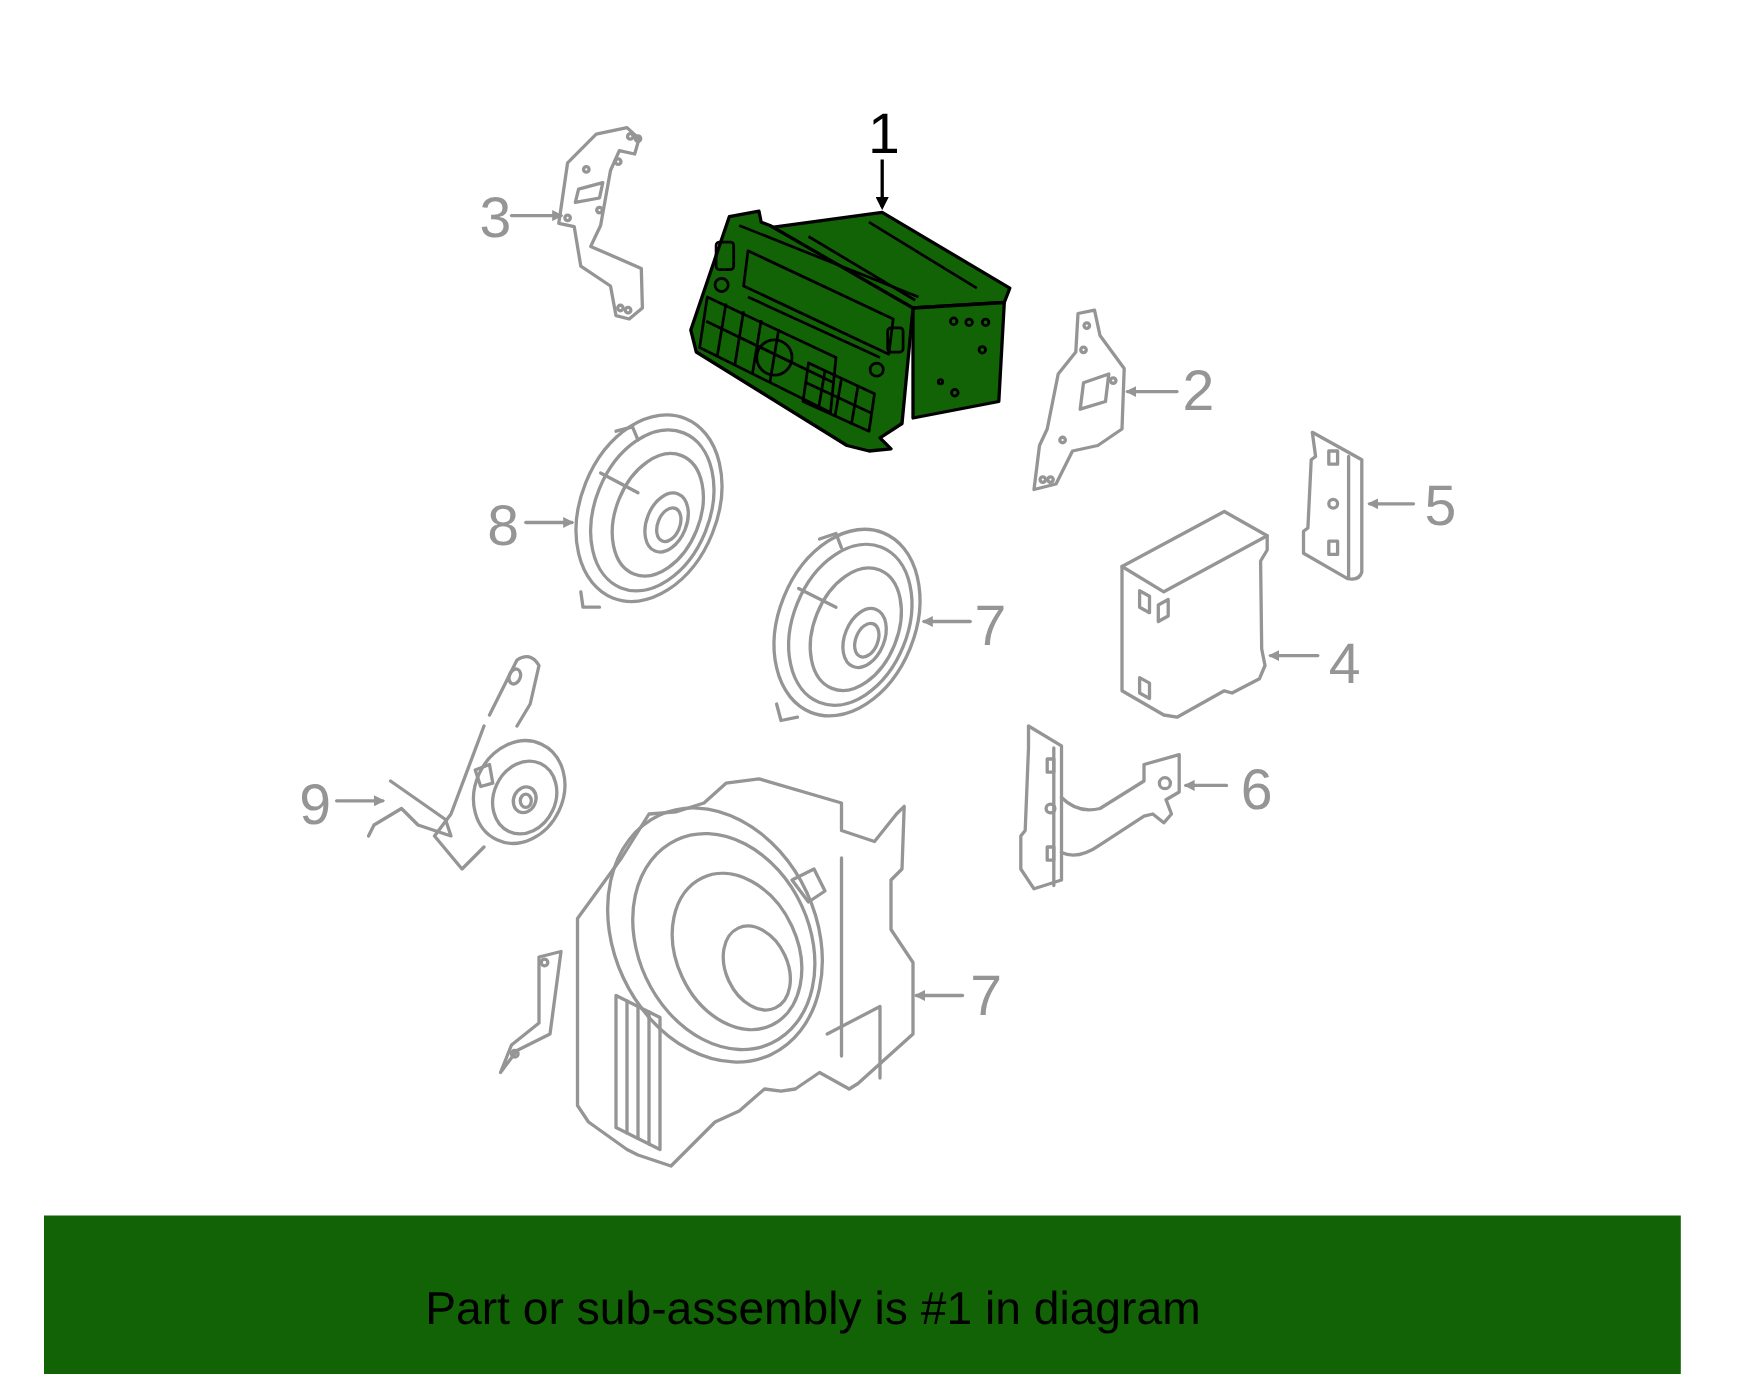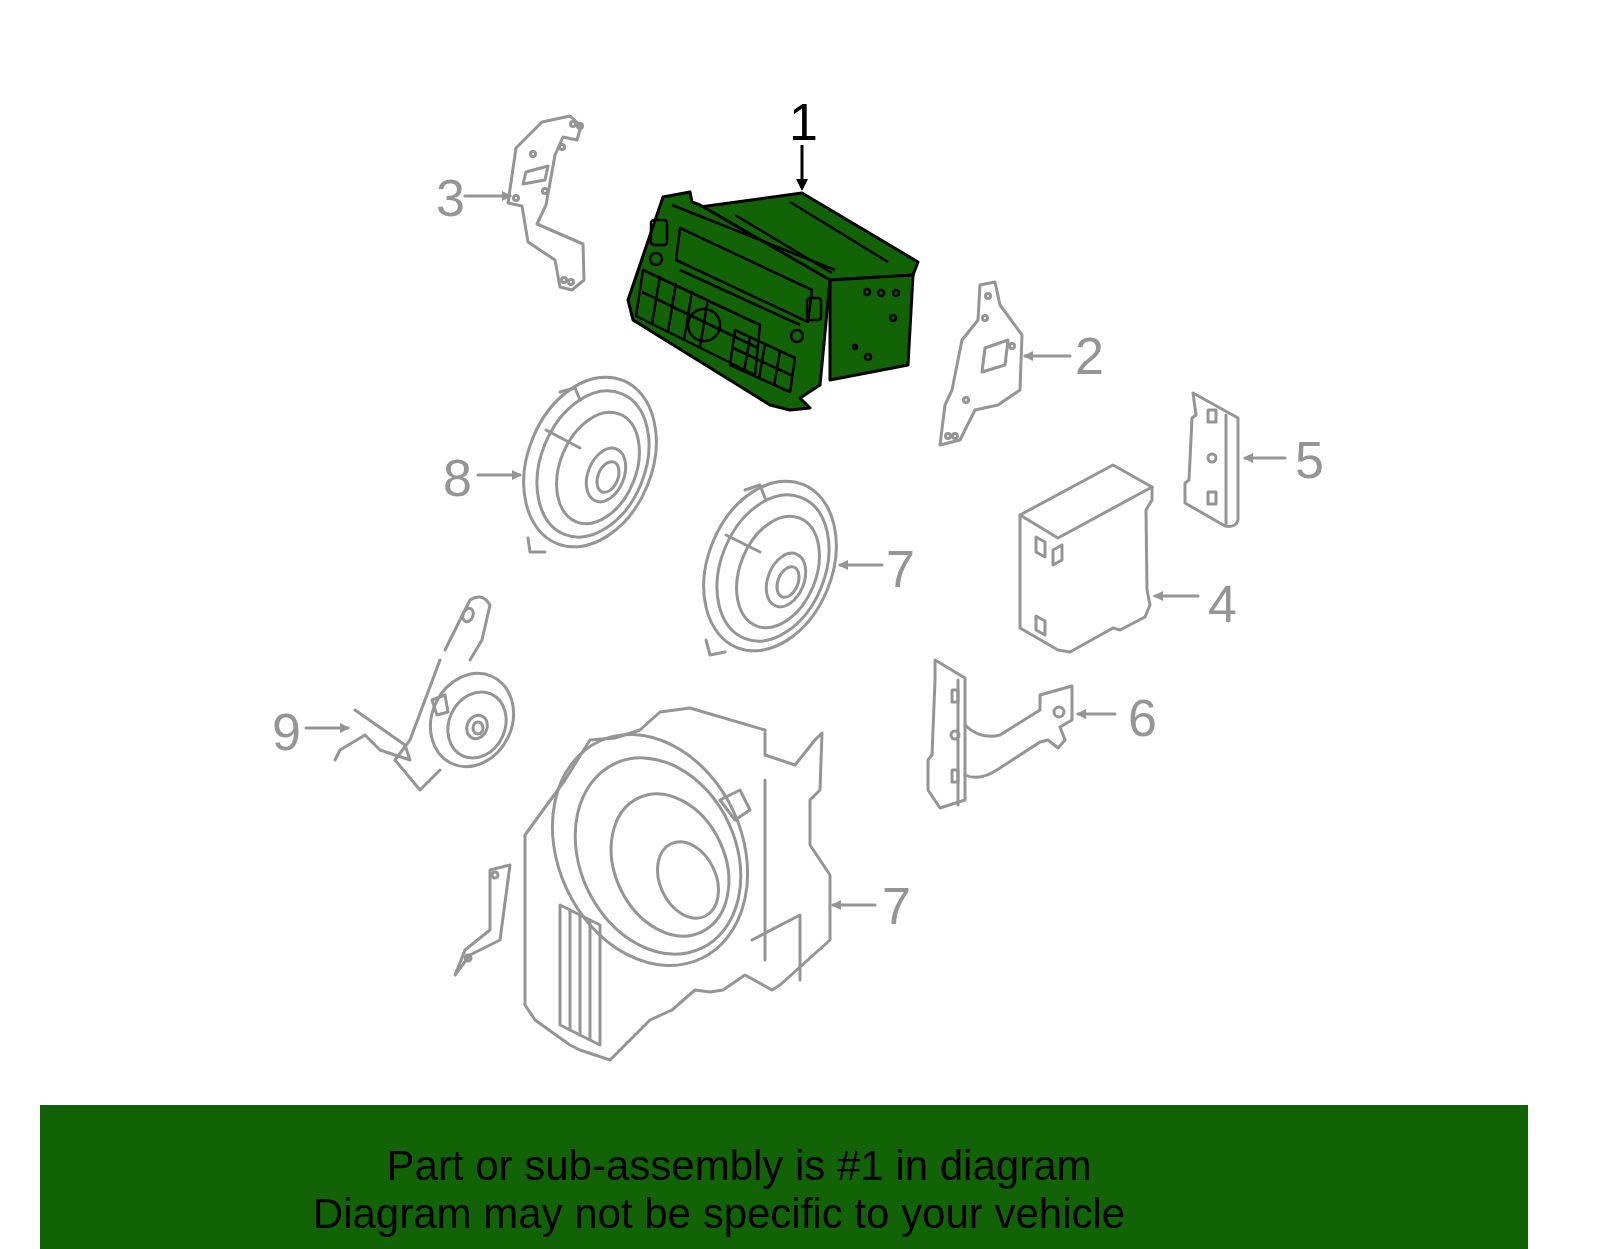--- a/index.html
+++ b/index.html
@@ -190,14 +190,13 @@
 <div class="callout" style="left:1208px; top:578px;">4</div>
 <div class="callout" style="left:1295px; top:434px;">5</div>
 <div class="callout" style="left:1128px; top:692px;">6</div>
 <div class="callout" style="left:886px; top:543px;">7</div>
 <div class="callout" style="left:443px; top:452px;">8</div>
 <div class="callout" style="left:272px; top:706px;">9</div>
 <div class="callout" style="left:882px; top:880px;">7</div>
 
 <div id="banner">
   <div class="line line1">Part or sub-assembly is #1 in diagram</div>
-  <div class="line line2">Diagram may not be specific to your vehicle</div>
 </div>
 
 </body></html>

